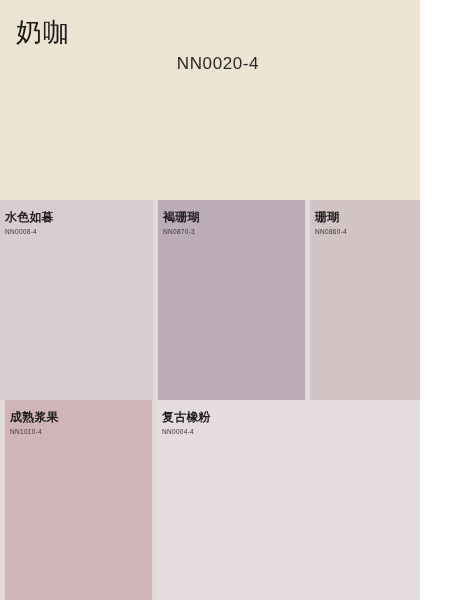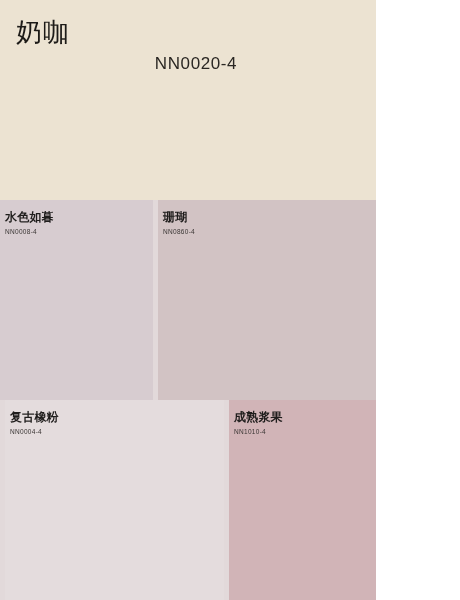--- a/index.html
+++ b/index.html
@@ -8,21 +8,21 @@
   }
   body {
     width: 460px;
     height: 600px;
     overflow: hidden;
     font-family: "Liberation Sans", "DejaVu Sans", sans-serif;
     background: #ffffff;
   }
   .palette {
     position: relative;
-    width: 376px;
+    width: 420px;
     height: 600px;
     display: flex;
     flex-direction: column;
   }
   .header {
     flex: 0 0 200px;
     height: 200px;
     box-sizing: border-box;
     padding: 18px 0 0 16px;
     background: #ece3d2;
@@ -118,47 +118,54 @@
     <div class="grid-row">
 
       <div class="swatch col-0">
         <div class="swatch-inner" style="background: rgb(215, 204, 208);"></div>
         <div class="swatch-labels">
           <p class="swatch-name">水色如暮</p>
           <p class="swatch-code">NN0008-4</p>
         </div>
       </div>
 
+      <div class="swatch col-1">
+        <div class="swatch-inner" style="background: rgb(188, 172, 184);"></div>
+        <div class="swatch-labels">
+          <p class="swatch-name">褐珊瑚</p>
+          <p class="swatch-code">NN0870-3</p>
+        </div>
+      </div>
 
       <div class="swatch col-2">
         <div class="swatch-inner" style="background: rgb(210, 195, 196);"></div>
         <div class="swatch-labels">
           <p class="swatch-name">珊瑚</p>
           <p class="swatch-code">NN0860-4</p>
         </div>
       </div>
 
     </div>
 
     <div class="grid-row">
 
 
+      <div class="swatch col-1">
+        <div class="swatch-inner" style="background: rgb(209, 180, 183);"></div>
+        <div class="swatch-labels">
+          <p class="swatch-name">成熟浆果</p>
+          <p class="swatch-code">NN1010-4</p>
+        </div>
+      </div>
+
       <div class="swatch col-2">
         <div class="swatch-inner" style="background: rgb(228, 220, 221);"></div>
         <div class="swatch-labels">
           <p class="swatch-name">复古橡粉</p>
           <p class="swatch-code">NN0004-4</p>
-        </div>
-      </div>
-
-      <div class="swatch col-1">
-        <div class="swatch-inner" style="background: rgb(209, 180, 183);"></div>
-        <div class="swatch-labels">
-          <p class="swatch-name">成熟浆果</p>
-          <p class="swatch-code">NN1010-4</p>
         </div>
       </div>
 
     </div>
 
   </div>
 
 </div>
 
 </body></html>

